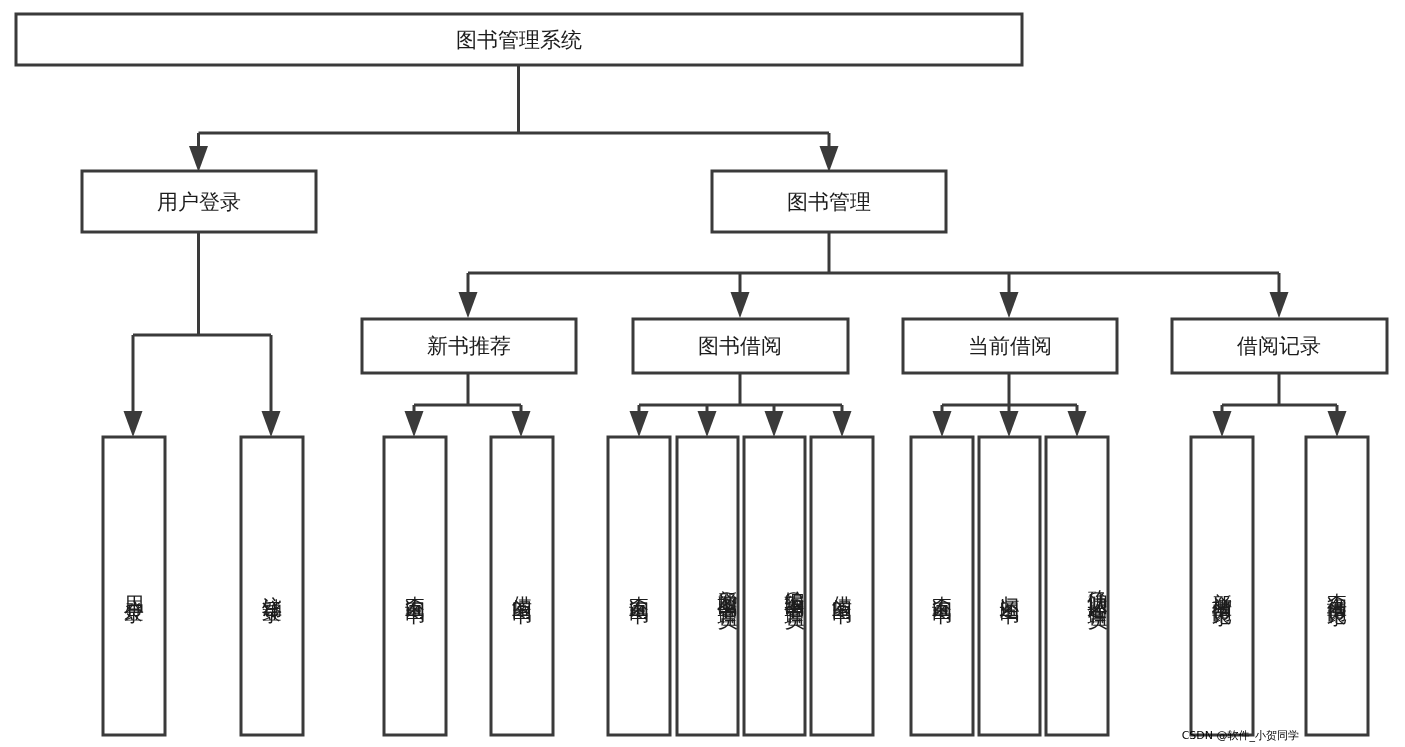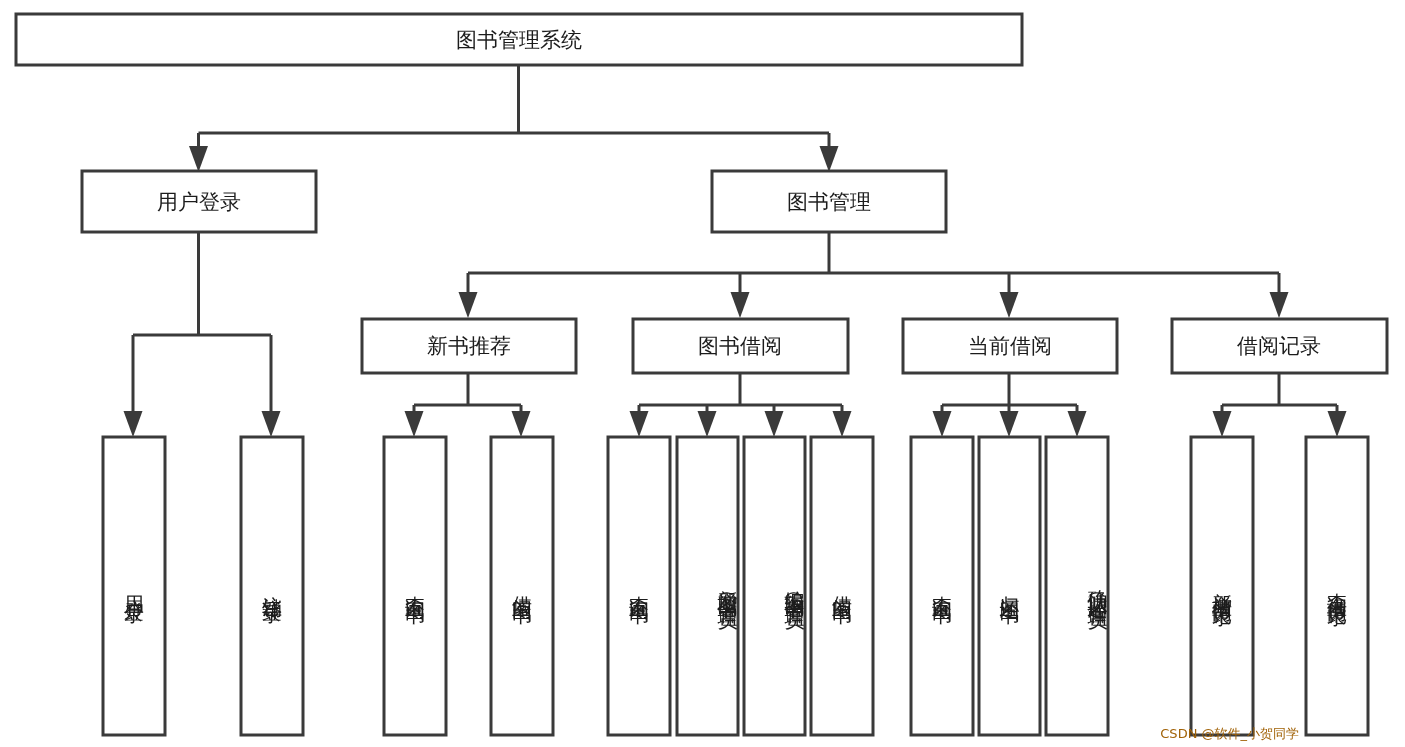--- a/index.html
+++ b/index.html
@@ -65,22 +65,22 @@
     pointer-events: none;
   }
   .vlabel.centered {
     align-items: center;
   }
   .watermark {
     position: absolute;
     right: 8px;
     bottom: 4px;
     font-family: "DejaVu Sans", "Liberation Sans", sans-serif;
-    font-size: 13px;
-    color: #a16207;
+    font-size: 11px;
+    color: #000000;
     white-space: nowrap;
   }
 </style>
 </head>
 <body>
 
 <div id="diagram-root">
 
   <svg id="flow-svg" viewBox="0 0 1405 747">
 

